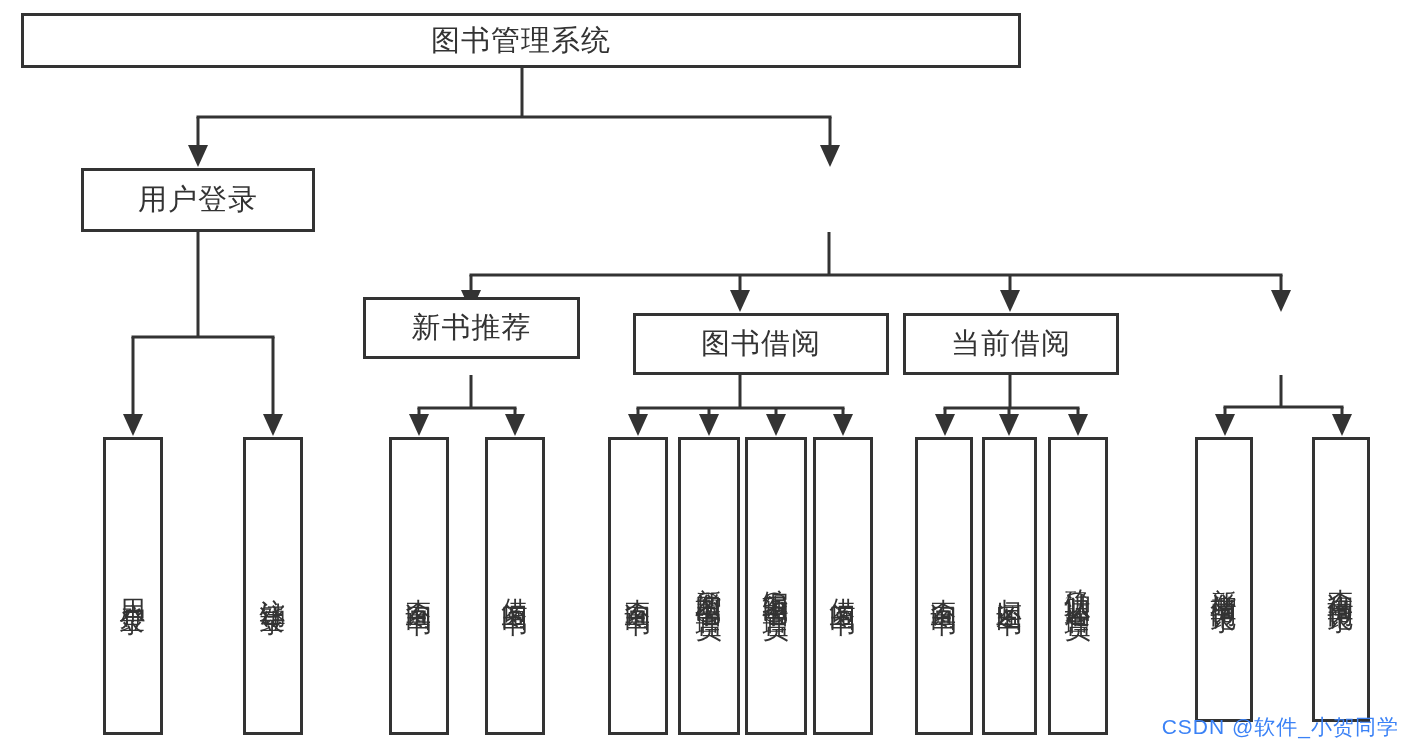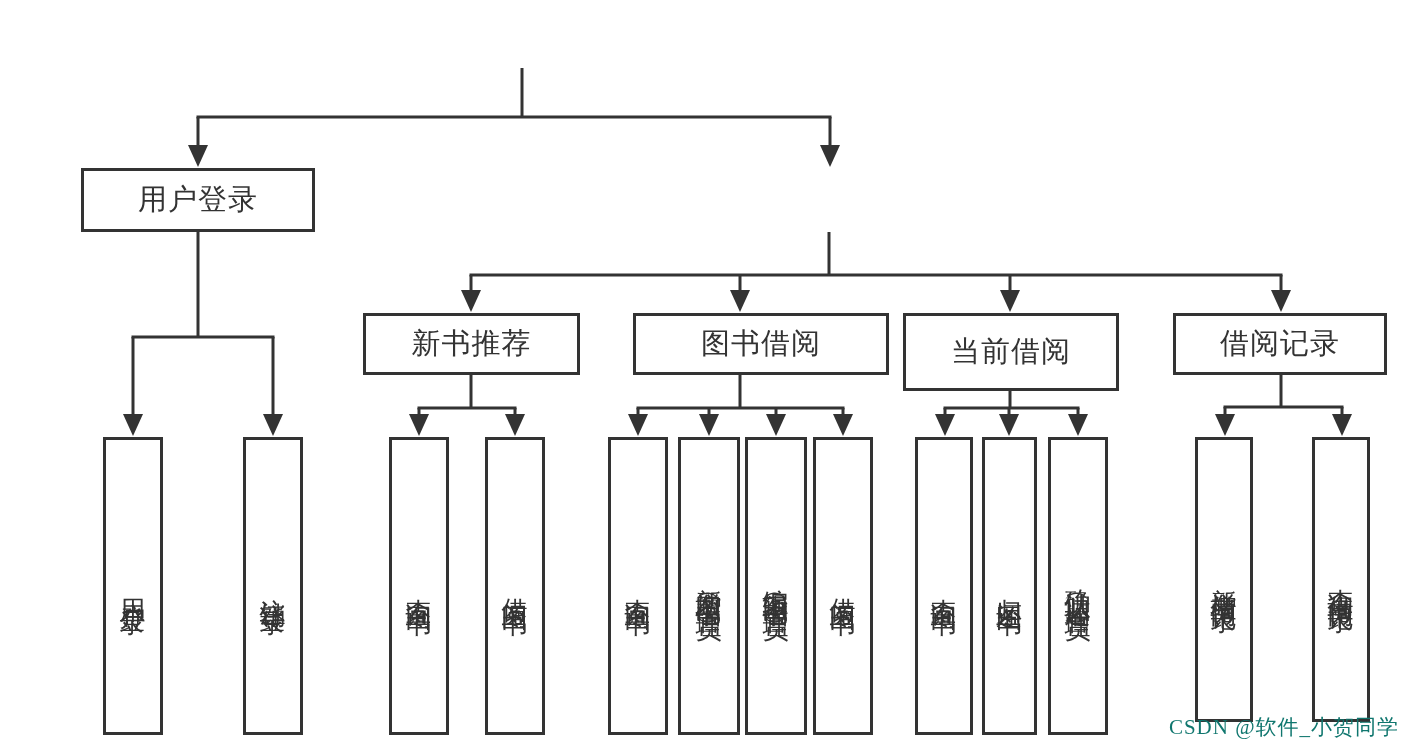--- a/index.html
+++ b/index.html
@@ -40,24 +40,23 @@
     font-size: 26px;
     letter-spacing: 4px;
     line-height: 1;
     color: #333333;
   }
   #watermark {
     position: absolute;
     right: 6px;
     bottom: 6px;
     font-size: 21px;
-    color: #0f766e;
+    color: #3b82f6;
     letter-spacing: 1px;
     white-space: nowrap;
-    font-family: Liberation Serif, serif;
   }
   .cline { stroke: #333333; stroke-width: 3; fill: none; }
   .ahead { fill: #333333; stroke: none; }
 </style>
 </head>
 <body>
 
 <div id="stage">
 
   <svg id="connectors" viewBox="0 0 1405 747" xmlns="http://www.w3.org/2000/svg">
@@ -122,36 +121,36 @@
     <g>
       <path class="cline" d="M1281,375 L1281,407"></path>
       <path class="cline" d="M1223.5,407 L1343.5,407"></path>
       <path class="cline" d="M1225,407 L1225,416"></path>
       <polygon class="ahead" points="1215,414 1235,414 1225,436"></polygon>
       <path class="cline" d="M1342,407 L1342,416"></path>
       <polygon class="ahead" points="1332,414 1352,414 1342,436"></polygon>
     </g>
   </svg>
 
+  <div class="box root-box" style="left:21px; top:13px; width:1000px; height:55px;">
+    <span class="hlabel">图书管理系统</span>
+  </div>
 
   <div class="box" style="left:81px; top:168px; width:234px; height:64px;">
     <span class="hlabel">用户登录</span>
   </div>
 
-  <div class="box" style="left:363px; top:313px; width:217px; height:62px;">
+  <div class="box" style="left:363px; top:297px; width:217px; height:62px;">
     <span class="hlabel">新书推荐</span>
   </div>
   <div class="box" style="left:633px; top:313px; width:256px; height:62px;">
     <span class="hlabel">图书借阅</span>
   </div>
-  <div class="box" style="left:903px; top:313px; width:216px; height:78px;">
+  <div class="box" style="left:903px; top:313px; width:216px; height:62px;">
     <span class="hlabel">当前借阅</span>
-  </div>
-  <div class="box" style="left:1173px; top:313px; width:214px; height:62px;">
-    <span class="hlabel">借阅记录</span>
   </div>
 
   <div class="box" style="left:103px; top:437px; width:60px; height:298px;">
     <span class="vtext">用户登录</span>
   </div>
   <div class="box" style="left:243px; top:437px; width:60px; height:298px;">
     <span class="vtext">注销登录</span>
   </div>
 
   <div class="box" style="left:389px; top:437px; width:60px; height:298px;">

